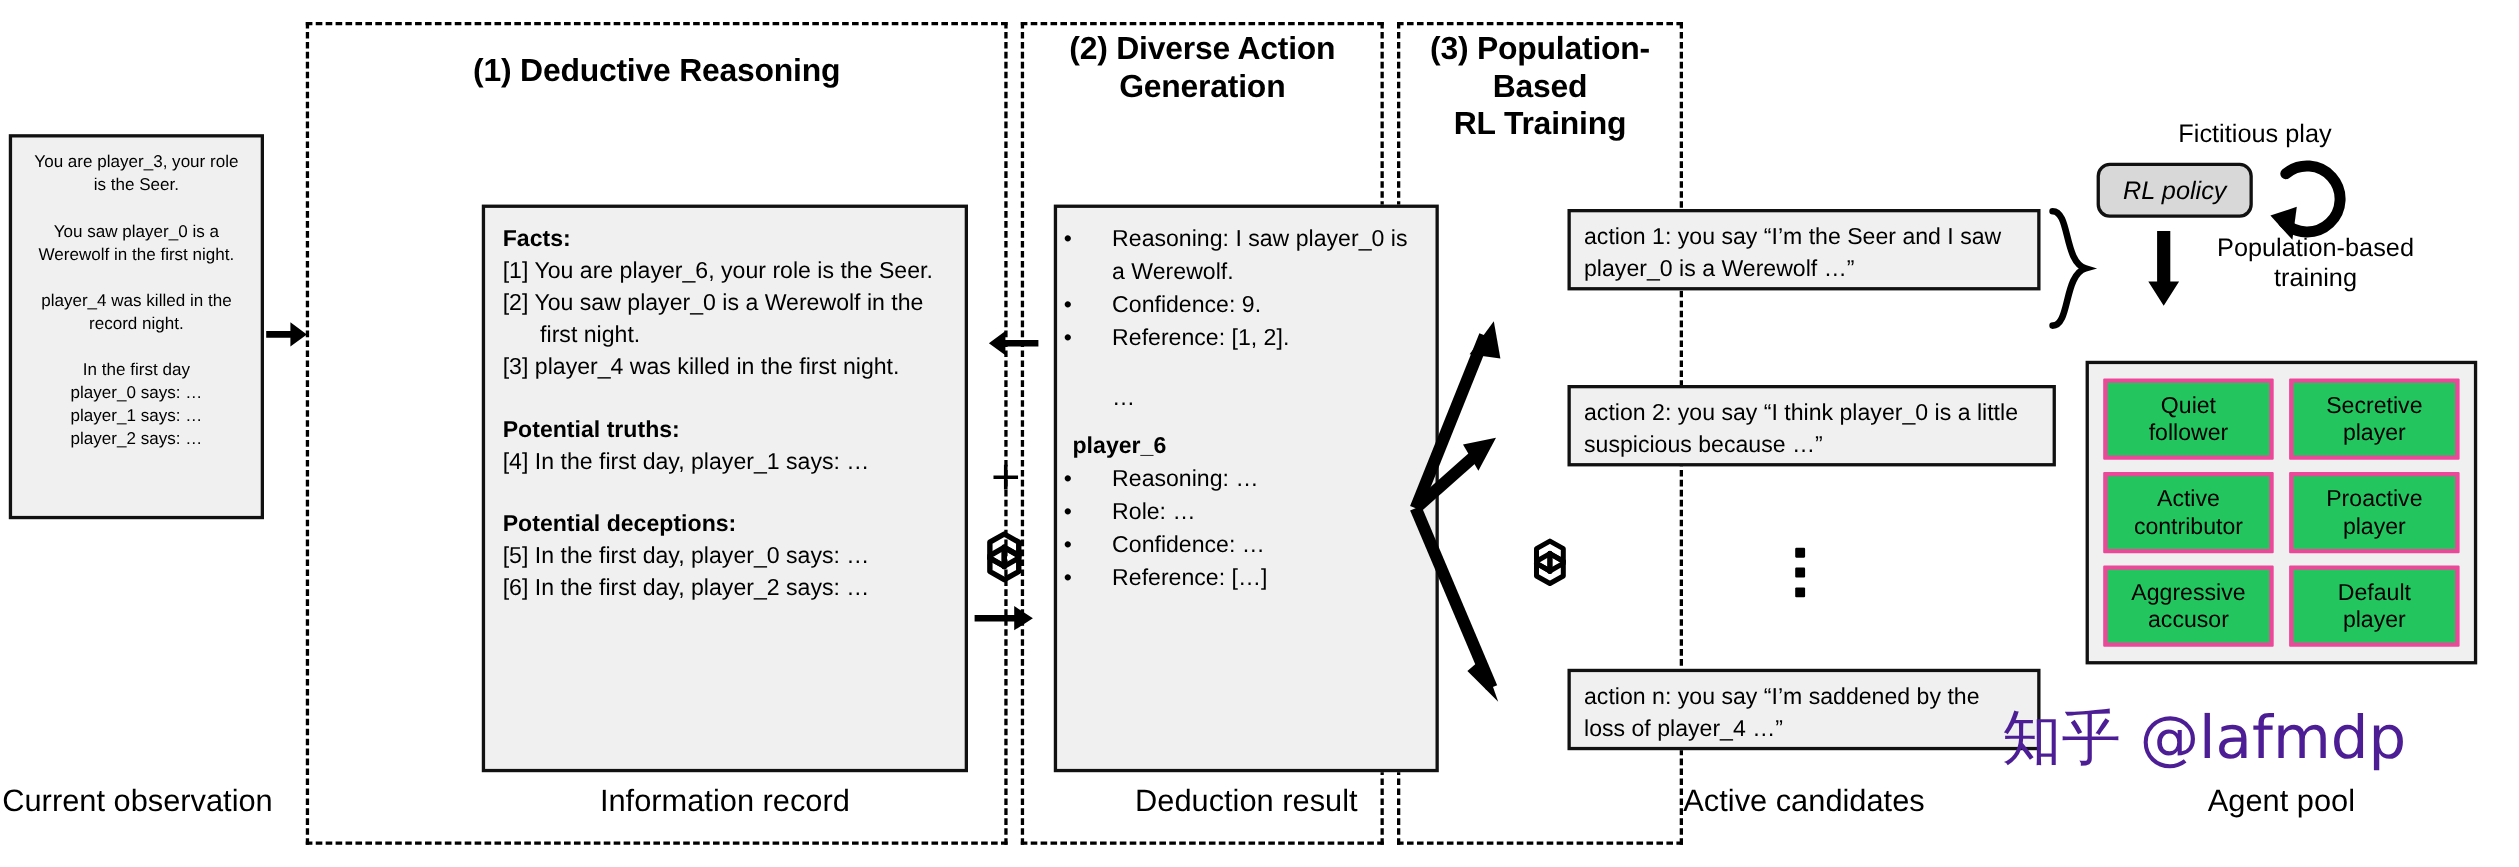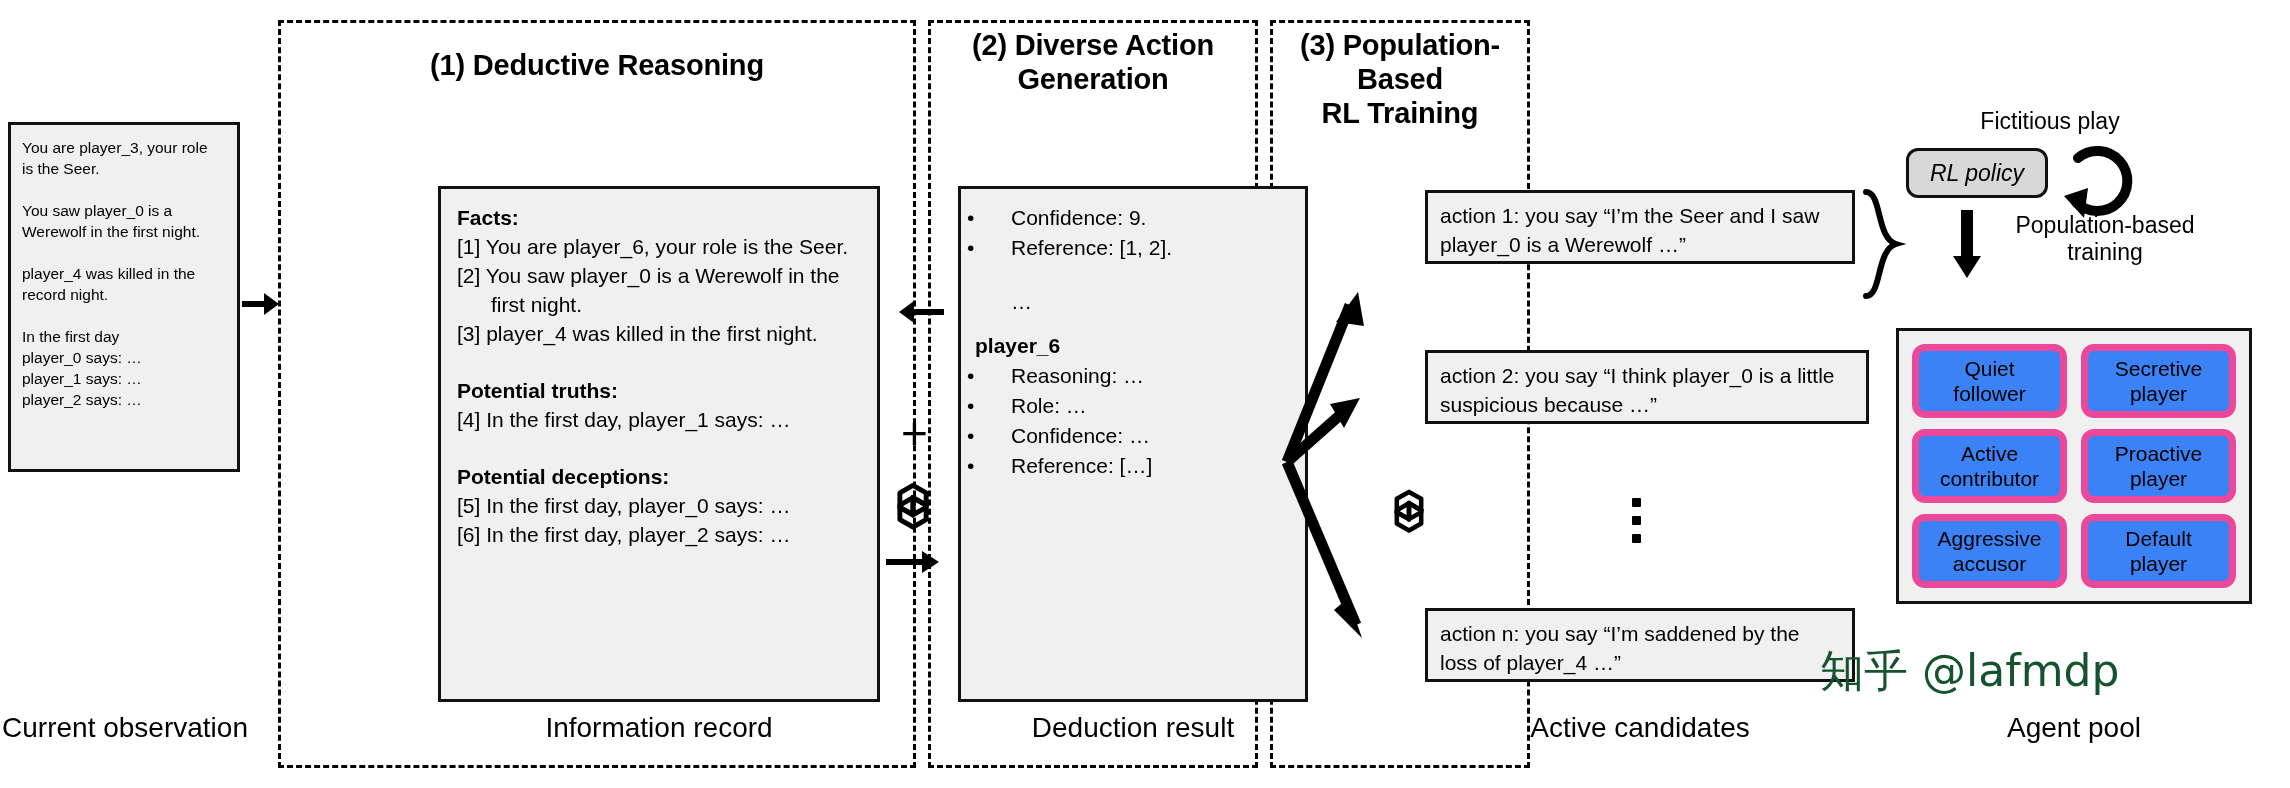--- a/index.html
+++ b/index.html
@@ -58,23 +58,23 @@
     position:absolute;
     box-sizing:border-box;
     background:#f0f0f0;
     border:3px solid #111;
     display:grid;
     grid-template-columns:1fr 1fr;
     gap:11px 14px;
     padding:13px;
   }
   .chip{
-    background:#3b82f6;
-    border:7px solid #ec4899;
-    border-radius:13px;
+    background:#22c55e;
+    border:4px solid #ec4899;
+    border-radius:1px;
     display:flex;align-items:center;justify-content:center;
     text-align:center;
     font-size:21px;
     line-height:25px;
     box-sizing:border-box;
   }
   .rlpolicy{
     position:absolute;
     background:#d8d8d8;
     border:3px solid #111;
@@ -88,43 +88,43 @@
 
   
   .plus{position:absolute;font-size:46px;line-height:46px;font-weight:500;}
   .vdots{position:absolute;display:flex;flex-direction:column;gap:9px;align-items:center;}
   .vdots i{display:block;width:9px;height:9px;background:#000;border-radius:1px;}
   .ellip{letter-spacing:1px;}
 
   
   .wm{
     position:absolute;
-    color:#14532d;
-    font-size:44px;
+    color:#4c1d95;
+    font-size:54px;
     line-height:62px;
     white-space:nowrap;
     font-family:"DejaVu Sans", sans-serif;
     pointer-events:none;
   }
   svg{display:block;overflow:visible;}
 </style>
 </head>
 <body>
 
 <div class="panel" style="left:278px;top:20px;width:638px;height:748px;"></div>
 <div class="panel" style="left:928px;top:20px;width:330px;height:748px;"></div>
 <div class="panel" style="left:1270px;top:20px;width:260px;height:748px;"></div>
 
 <div class="panel-title" style="left:278px;top:48px;width:638px;">(1) Deductive Reasoning</div>
 <div class="panel-title" style="left:928px;top:28px;width:330px;white-space:pre-line;">(2) Diverse Action
 Generation</div>
 <div class="panel-title" style="left:1262px;top:28px;width:276px;white-space:pre-line;">(3) Population-Based
 RL Training</div>
 
-<div class="box" style="left:8px;top:122px;width:232px;height:350px;font-size:15.5px;line-height:21px;padding:12px 11px;">
+<div class="box" style="left:8px;top:122px;width:232px;height:350px;font-size:15.5px;line-height:21px;padding:12px 11px;text-align:center;">
   <p>You are player_3, your role</p>
   <p>is the Seer.</p>
   <p class="blank" style="height:21px"></p>
   <p>You saw player_0 is a</p>
   <p>Werewolf in the first night.</p>
   <p class="blank" style="height:21px"></p>
   <p>player_4 was killed in the</p>
   <p>record night.</p>
   <p class="blank" style="height:21px"></p>
   <p>In the first day</p>
@@ -178,20 +178,21 @@
   </svg>
 </div>
 
 <div class="abs" style="left:886px;top:548px;">
   <svg width="54" height="28" viewBox="0 0 54 28">
     <path d="M0 11 H36 V3 L53 14 L36 25 V17 H0 Z" fill="#000"></path>
   </svg>
 </div>
 
 <div class="box" style="left:958px;top:186px;width:350px;height:516px;font-size:21px;line-height:30px;padding:14px 12px 10px 14px;">
+  <p class="bullet">Reasoning: I saw player_0 is a Werewolf.</p>
   <p class="bullet">Confidence: 9.</p>
   <p class="bullet">Reference: [1, 2].</p>
   <p class="blank" style="height:24px"></p>
   <p class="ellip" style="padding-left:36px;">…</p>
   <p class="blank" style="height:14px"></p>
   <p class="bold">player_6</p>
   <p class="bullet">Reasoning: …</p>
   <p class="bullet">Role: …</p>
   <p class="bullet">Confidence: …</p>
   <p class="bullet">Reference: […]</p>

